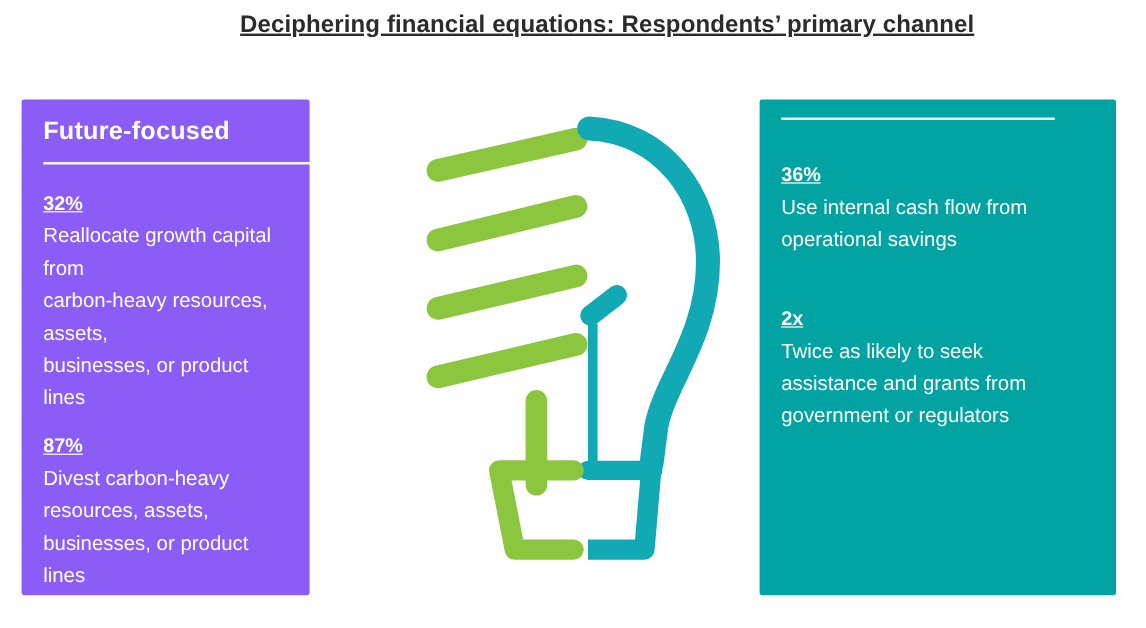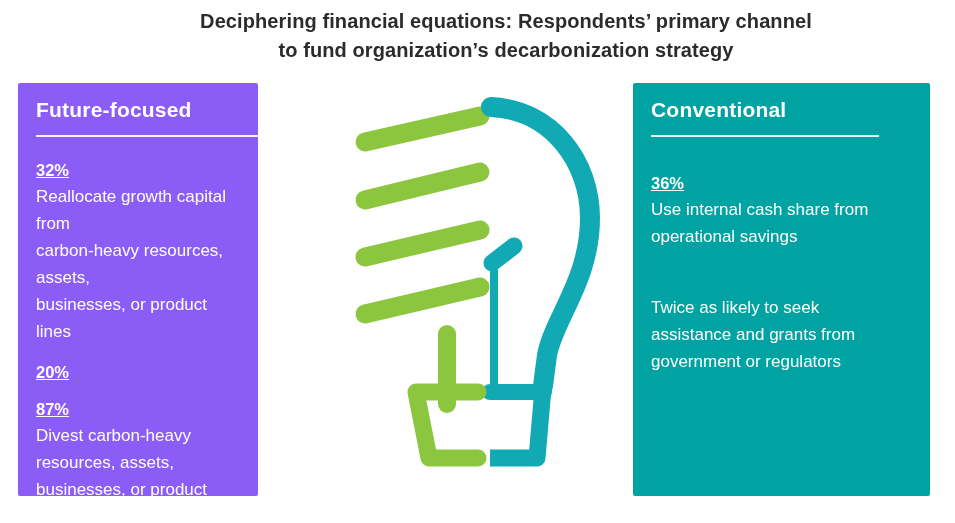--- a/index.html
+++ b/index.html
@@ -15,20 +15,21 @@
   
   .title {
     position: absolute;
     left: 57px; right: 0; top: 7px;
     text-align: center;
     color: #2b2b2b;
     font-size: 20px;
     font-weight: 700;
     line-height: 29px;
     letter-spacing: 0.1px;
+    text-decoration: underline;
   }
 
   
   .panel {
     position: absolute;
     top: 83px;
     height: 413px;
     color: #ffffff;
     padding: 15px 20px 0 18px;
     border-radius: 2px;
@@ -71,34 +72,32 @@
   }
   .bulb-wrap svg { display: block; width: 100%; height: 100%; }
 </style>
 </head>
 <body>
 
 <div class="stage">
 
   <div class="title">
     <div>Deciphering financial equations: Respondents’ primary channel</div>
-    <div>to fund organization’s decarbonization strategy</div>
   </div>
 
   <div class="panel panel-left">
     <h2>Future-focused</h2>
     <hr class="heading-rule">
     <div class="stat-item">
       <div class="stat">32%</div>
       <div class="desc">Reallocate growth capital from
 carbon-heavy resources, assets,
 businesses, or product lines</div>
     </div>
     <div class="stat-item">
-      <div class="stat">20%</div>
     </div>
     <div class="stat-item">
       <div class="stat">87%</div>
       <div class="desc">Divest carbon-heavy
 resources, assets,
 businesses, or product lines</div>
     </div>
   </div>
 
   <div class="bulb-wrap">
@@ -123,27 +122,27 @@
       </g>
 
       <g stroke="#8cc63f" fill="none">
         <path d="M138,302 L76,302 L89,368 L138,368" stroke-width="17" stroke-linejoin="round" stroke-linecap="round"></path>
         <line x1="107" y1="244" x2="107" y2="314" stroke-width="18" stroke-linecap="round"></line>
       </g>
     </svg>
   </div>
 
   <div class="panel panel-right">
-    <h2>Conventional</h2>
     <hr class="heading-rule">
     <div class="stat-item">
       <div class="stat">36%</div>
-      <div class="desc">Use internal cash share from
+      <div class="desc">Use internal cash flow from
 operational savings</div>
     </div>
     <div class="stat-item">
+      <div class="stat">2x</div>
       <div class="desc">Twice as likely to seek
 assistance and grants from
 government or regulators</div>
     </div>
   </div>
 
 </div>
 
 </body></html>

